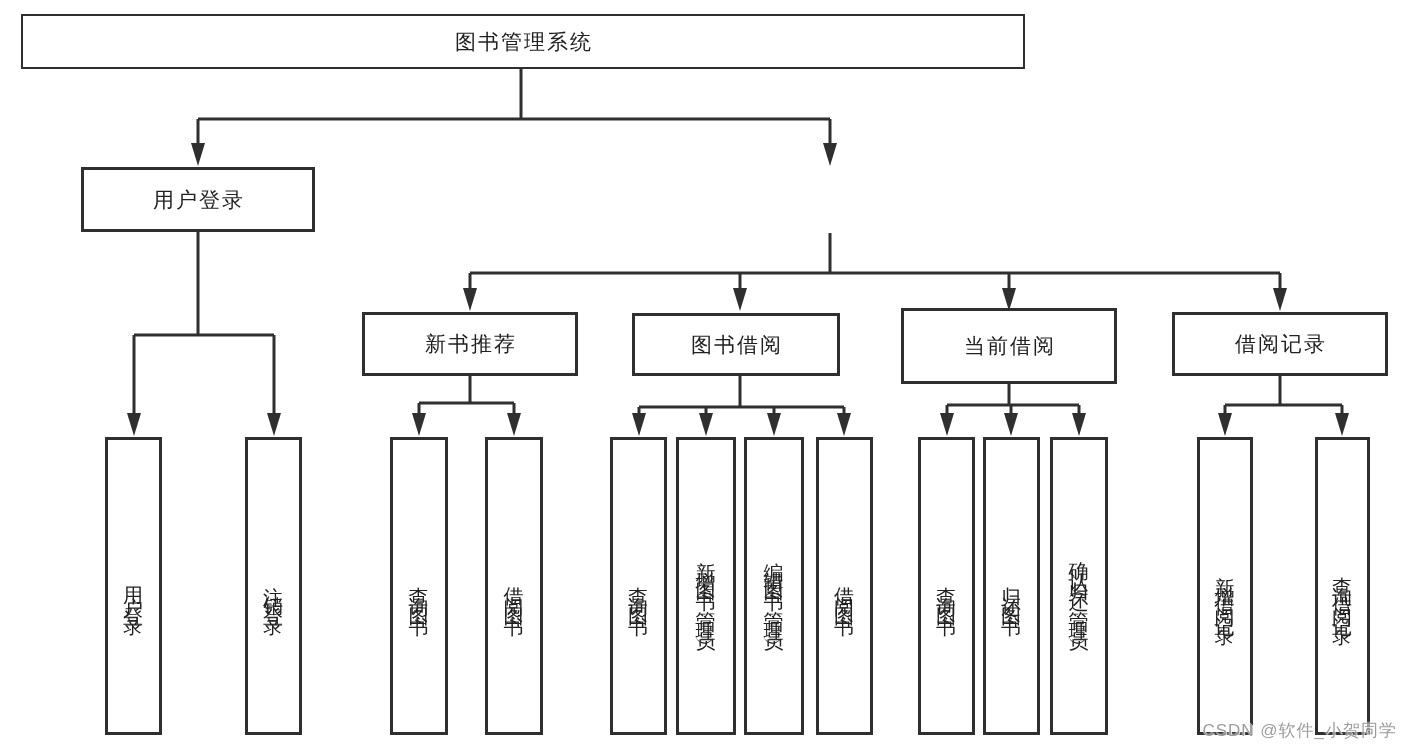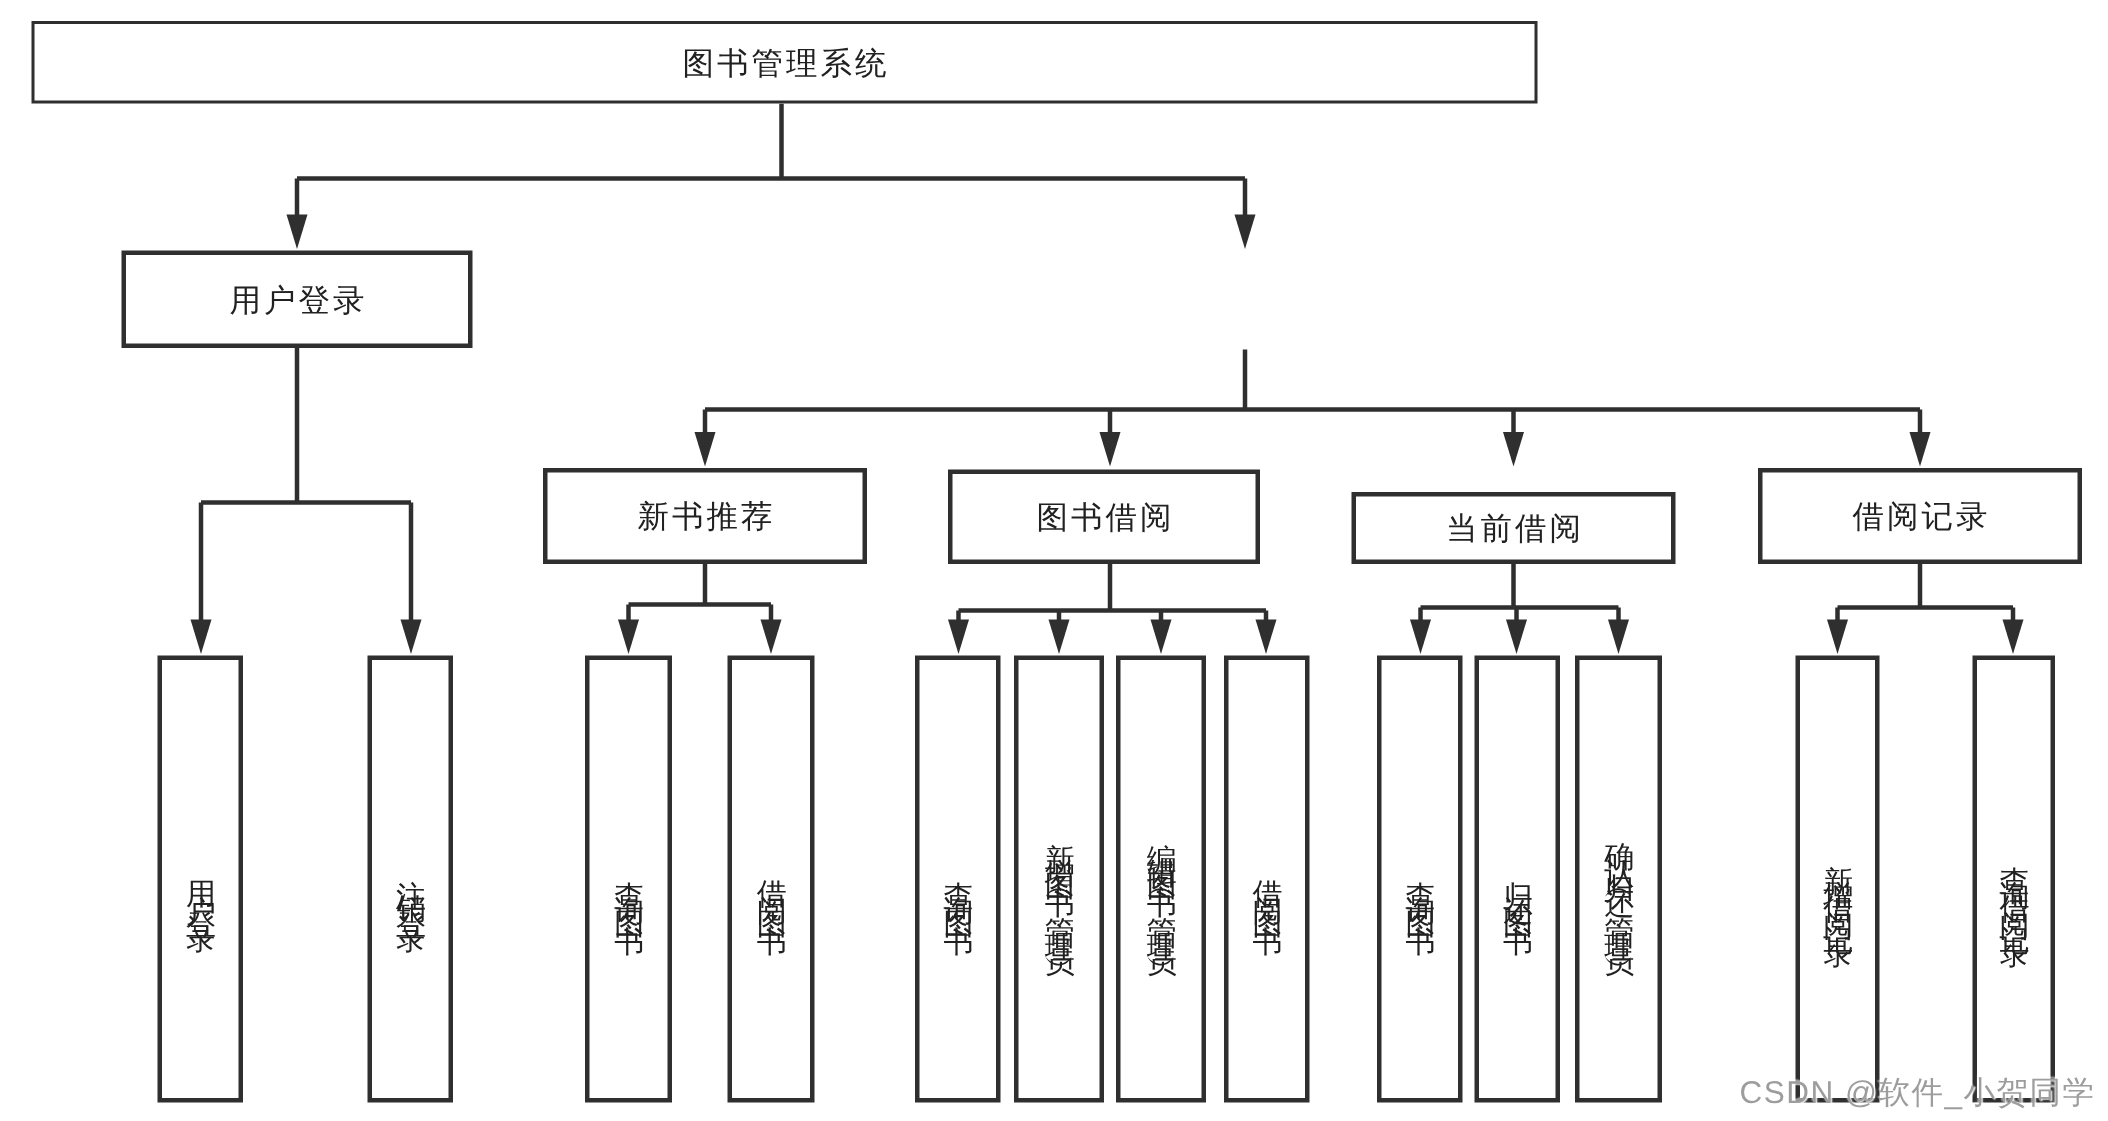--- a/index.html
+++ b/index.html
@@ -33,21 +33,21 @@
     font-size:20px;
     line-height:1;
     letter-spacing:10px;
     margin-bottom:-10px;
     white-space:nowrap;
   }
   #watermark{
     position:absolute;
     right:8px;
     bottom:5px;
-    font-size:21px;
+    font-size:17px;
     color:#9d9d9d;
     text-shadow:1px 1px 1px rgba(255,255,255,0.95), -1px -1px 1px rgba(255,255,255,0.6);
     letter-spacing:1px;
     white-space:nowrap;
   }
 </style>
 </head>
 <body>
 
 <div id="canvas">
@@ -128,21 +128,21 @@
   <div class="box" style="left:81px;top:167px;width:234px;height:65px">
     <span class="hlabel">用户登录</span>
   </div>
 
   <div class="box" style="left:362px;top:312px;width:216px;height:64px">
     <span class="hlabel">新书推荐</span>
   </div>
   <div class="box" style="left:632px;top:313px;width:208px;height:63px">
     <span class="hlabel">图书借阅</span>
   </div>
-  <div class="box" style="left:901px;top:328px;width:216px;height:48px">
+  <div class="box" style="left:901px;top:308px;width:216px;height:76px">
     <span class="hlabel">当前借阅</span>
   </div>
   <div class="box" style="left:1172px;top:312px;width:216px;height:64px">
     <span class="hlabel">借阅记录</span>
   </div>
 
   <div class="box" style="left:105px;top:437px;width:57px;height:298px">
     <span class="vlabel">用户登录</span>
   </div>
   <div class="box" style="left:245px;top:437px;width:57px;height:298px">

